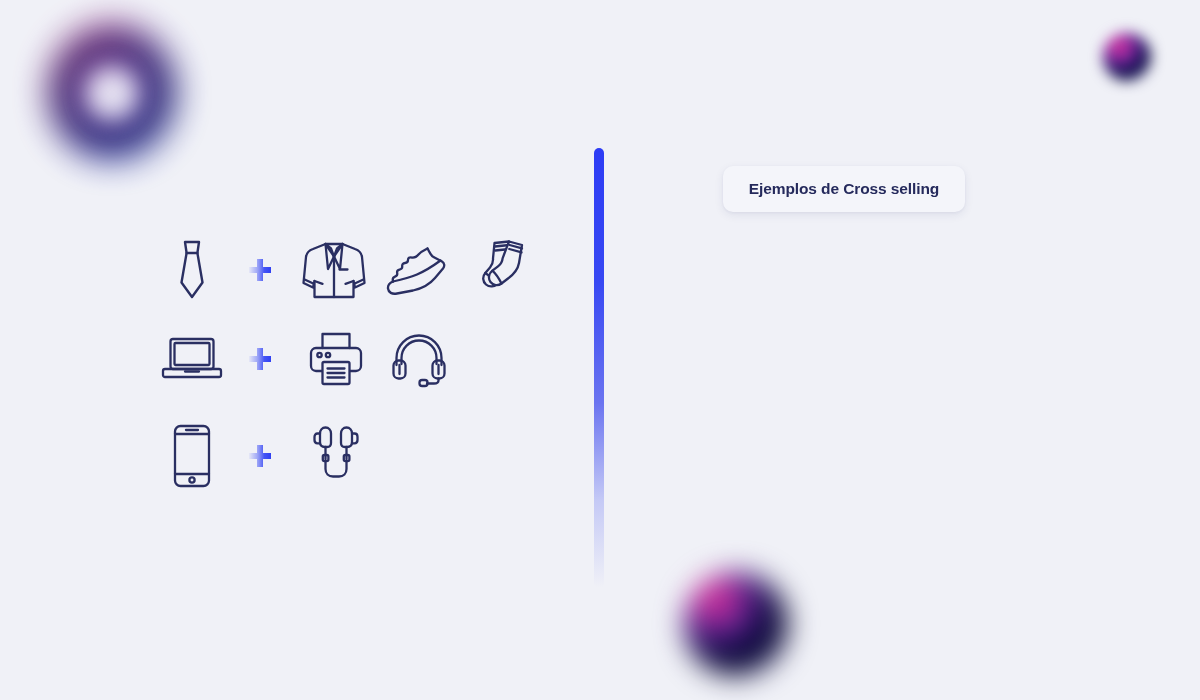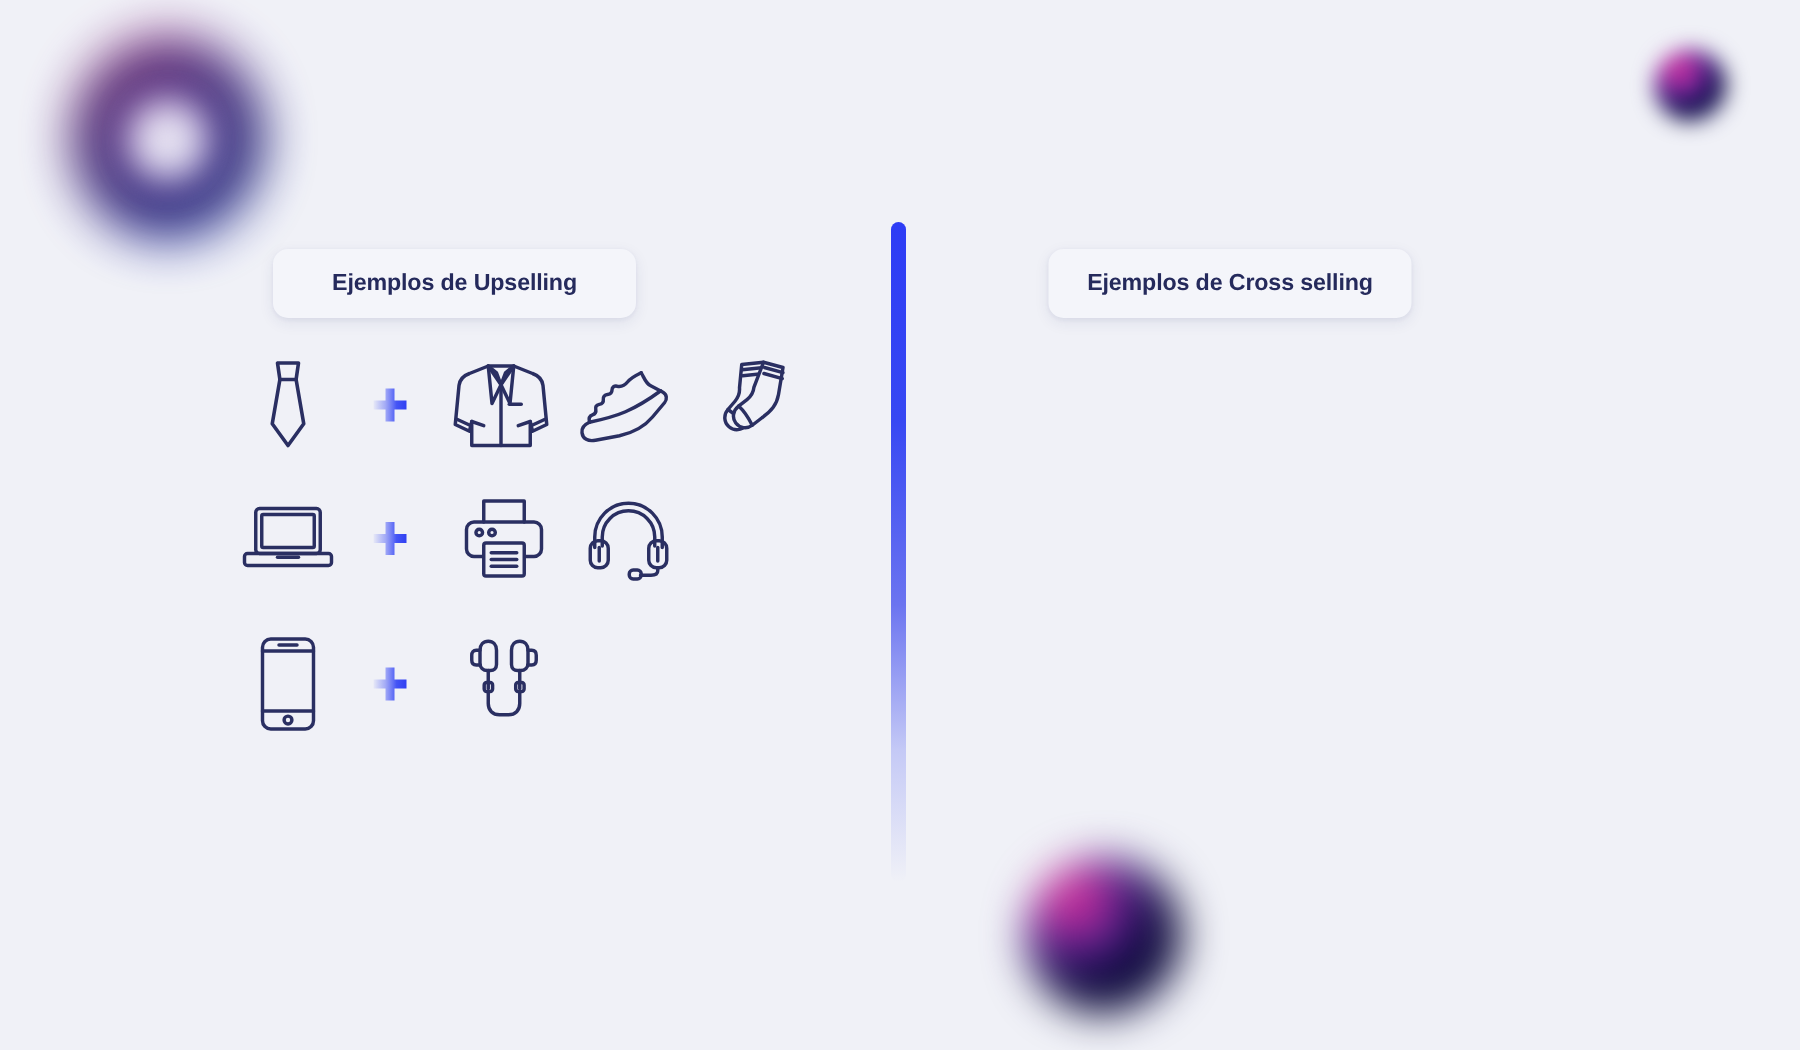--- a/index.html
+++ b/index.html
@@ -106,21 +106,21 @@
       #2d3cf5 0%,
       #3748f3 30%,
       #6b74f0 58%,
       rgba(160,168,245,0.55) 80%,
       rgba(200,205,248,0.0) 100%);
   }
 
   
   .panel { position: absolute; top: 0; }
   #panel-upselling { left: 0; width: 594px; height: 700px; }
-  #panel-crossselling { left: 580px; width: 596px; height: 700px; }
+  #panel-crossselling { left: 604px; width: 596px; height: 700px; }
 
   .panel-header {
     position: absolute;
     height: 46px;
     background: #f4f5fa;
     border-radius: 10px;
     display: flex;
     align-items: center;
     justify-content: center;
     box-shadow: 0 3px 10px rgba(40,45,110,0.085),
@@ -173,23 +173,20 @@
       <stop offset="70%" stop-color="#3b4cf5" stop-opacity="0.95"></stop>
       <stop offset="100%" stop-color="#3040f2" stop-opacity="1"></stop>
     </linearGradient>
   </defs>
 </svg>
 
 <div id="divider"></div>
 
 <section class="panel" id="panel-upselling">
 
-  <div class="panel-header" id="header-upselling">
-    <span class="panel-header-title">Ejemplos de Upselling</span>
-  </div>
 
   <div class="row" id="row-up-1">
 
     <div class="icon-slot" style="width:64px;height:68px;">
       <svg width="40" height="62" viewBox="0 0 40 62" fill="none" stroke="#2a2f62" stroke-width="2.4" stroke-linecap="round" stroke-linejoin="round">
         <path d="M13 3 h14 l-1.6 11 h-10.8 z"></path>
         <path d="M14.6 14 L9.5 43.5 L20 58 L30.5 43.5 L25.4 14"></path>
       </svg>
     </div>
 

